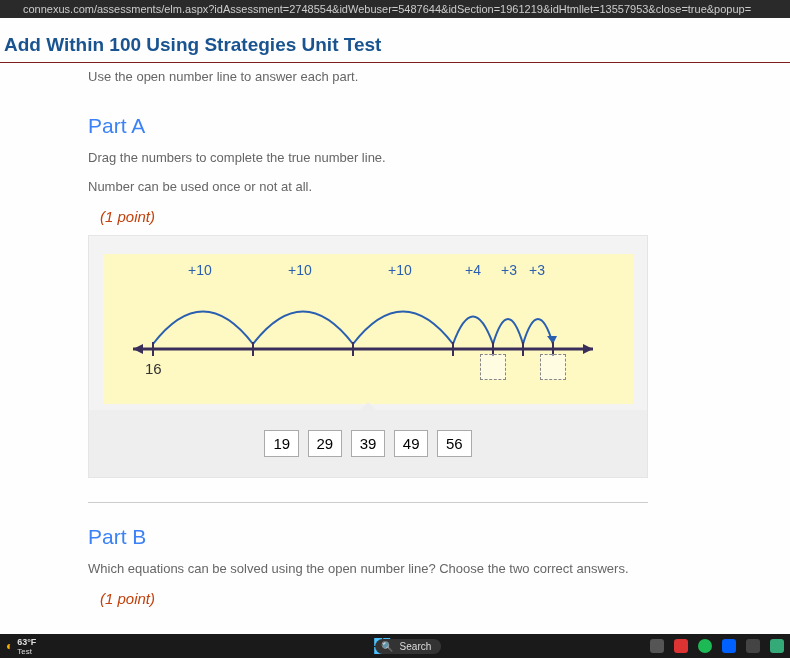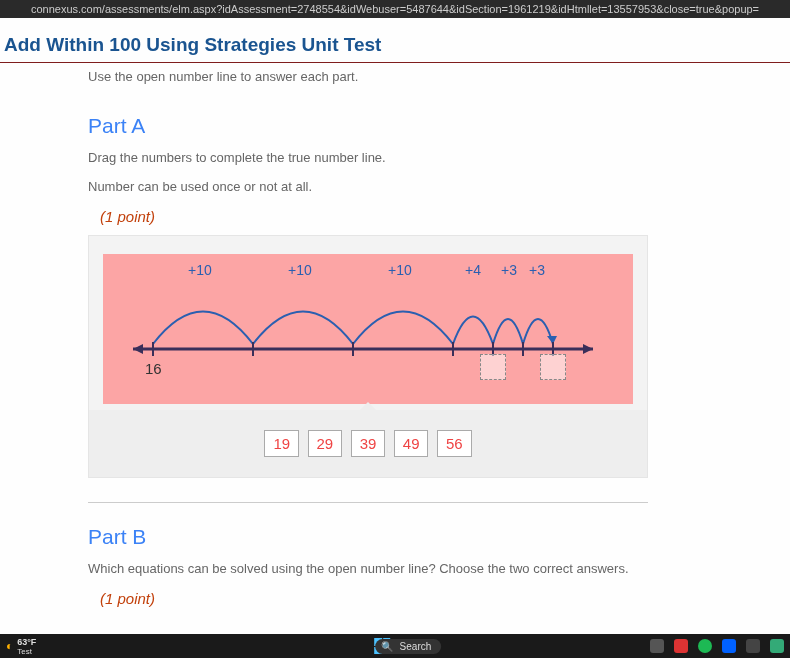--- a/index.html
+++ b/index.html
@@ -12,21 +12,20 @@
       position: relative;
     }
     .url-bar {
       background: #2a2a2a;
       color: #ccc;
       font-size: 11px;
       padding: 3px 23px;
       font-family: sans-serif;
       white-space: nowrap;
       overflow: hidden;
-      text-align: center;
     }
     .content {
       background: #fefefe;
       padding: 8px 0 0 0;
       height: calc(100% - 38px);
       overflow: hidden;
     }
     .unit-title {
       color: #1a5490;
       font-size: 19px;
@@ -63,21 +62,21 @@
       padding-left: 12px;
     }
     .figure-box {
       background: #f3f3f3;
       border: 1px solid #e5e5e5;
       width: 560px;
       padding: 18px 0 0 0;
       margin-bottom: 24px;
     }
     .numline-wrap {
-      background: #fca5a5;
+      background: #fef9c3;
       margin: 0 14px;
       padding: 10px 0 10px 0;
       position: relative;
       height: 150px;
       text-align: center;
     }
     .hop-labels {
       position: absolute;
       top: 8px;
       left: 0;
@@ -110,21 +109,21 @@
       border-right: 8px solid transparent;
       border-bottom: 8px solid #eeeeee;
     }
     .tile {
       display: inline-block;
       background: #fff;
       border: 1px solid #aaa;
       padding: 4px 8px;
       margin: 0 2px;
       font-size: 15px;
-      color: #ef4444;
+      color: #000000;
       cursor: move;
     }
     .divider {
       border: none;
       border-top: 1px solid #ccc;
       margin: 18px 0 22px 0;
       width: 560px;
     }
     .taskbar {
       position: absolute;

